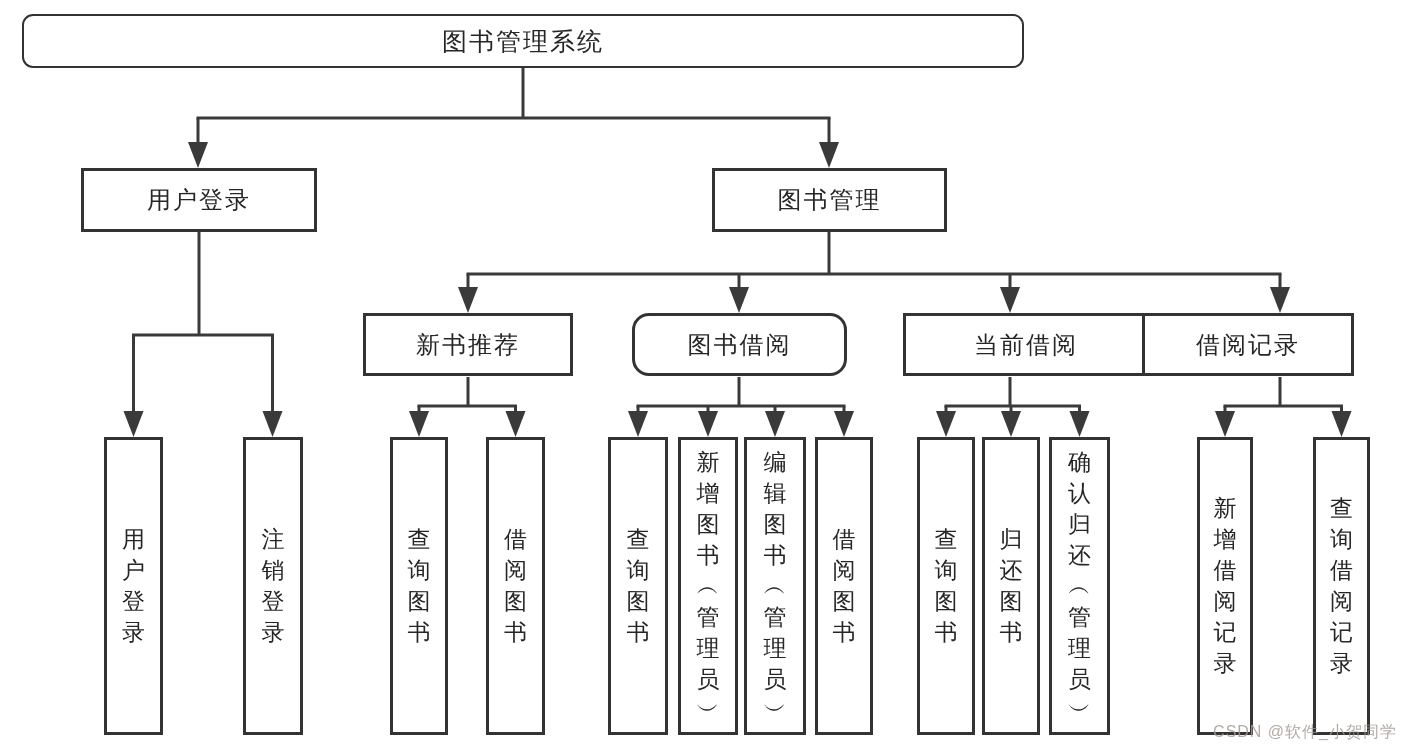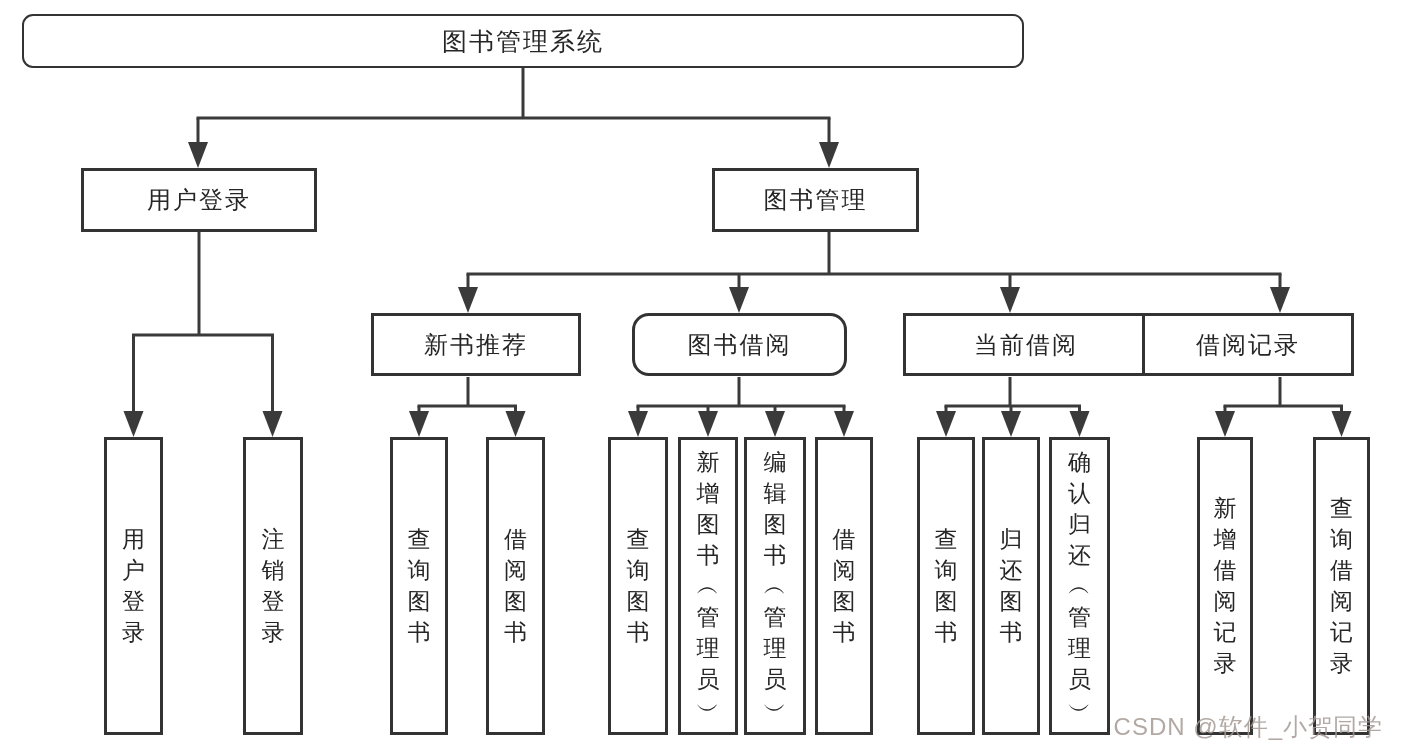--- a/index.html
+++ b/index.html
@@ -30,22 +30,22 @@
     display:flex; flex-direction:column;
     align-items:center; justify-content:center;
     width:100%; height:100%;
   }
   .vtext span {
     display:block; height:31px; line-height:31px;
     text-align:center; width:100%;
   }
   #watermark {
     position:absolute;
-    right:22px; bottom:4px;
-    font-size:24px;
+    right:8px; bottom:4px;
+    font-size:16px;
     color:rgba(164,154,148,0.85);
     letter-spacing:1px;
     z-index:5;
     white-space:nowrap;
   }
 </style>
 </head>
 <body>
 
 <div id="canvas">
@@ -101,23 +101,23 @@
       <polygon points="1069.5,411 1089.5,411 1079.5,437" fill="#3a3a3a"></polygon>
       <line x1="1225" y1="406" x2="1225" y2="415" stroke="#3a3a3a" stroke-width="3"></line>
       <polygon points="1215,411 1235,411 1225,437" fill="#3a3a3a"></polygon>
       <line x1="1341.5" y1="406" x2="1341.5" y2="415" stroke="#3a3a3a" stroke-width="3"></line>
       <polygon points="1331.5,411 1351.5,411 1341.5,437" fill="#3a3a3a"></polygon>
     </svg>
 
   <div class="box root">图书管理系统</div>
 
   <div class="box lv2" style="left:81px;width:236px;">用户登录</div>
-  <div class="box lv2" style="left:712px;width:207px;">图书管理</div>
-
-  <div class="box lv3" style="left:363px;width:210px;margin-left:8px;">新书推荐</div>
+  <div class="box lv2" style="left:712px;width:235px;">图书管理</div>
+
+  <div class="box lv3" style="left:363px;width:210px;">新书推荐</div>
   <div class="box lv3" style="left:632px;width:215px;border-radius:17px;">图书借阅</div>
   <div class="box lv3" style="left:903px;width:246px;">当前借阅</div>
   <div class="box lv3" style="left:1142px;width:212px;">借阅记录</div>
 
   <div class="box leaf" style="left:104px;width:59px;">
     <div class="vtext">
         <span>用</span>
         <span>户</span>
         <span>登</span>
         <span>录</span>

